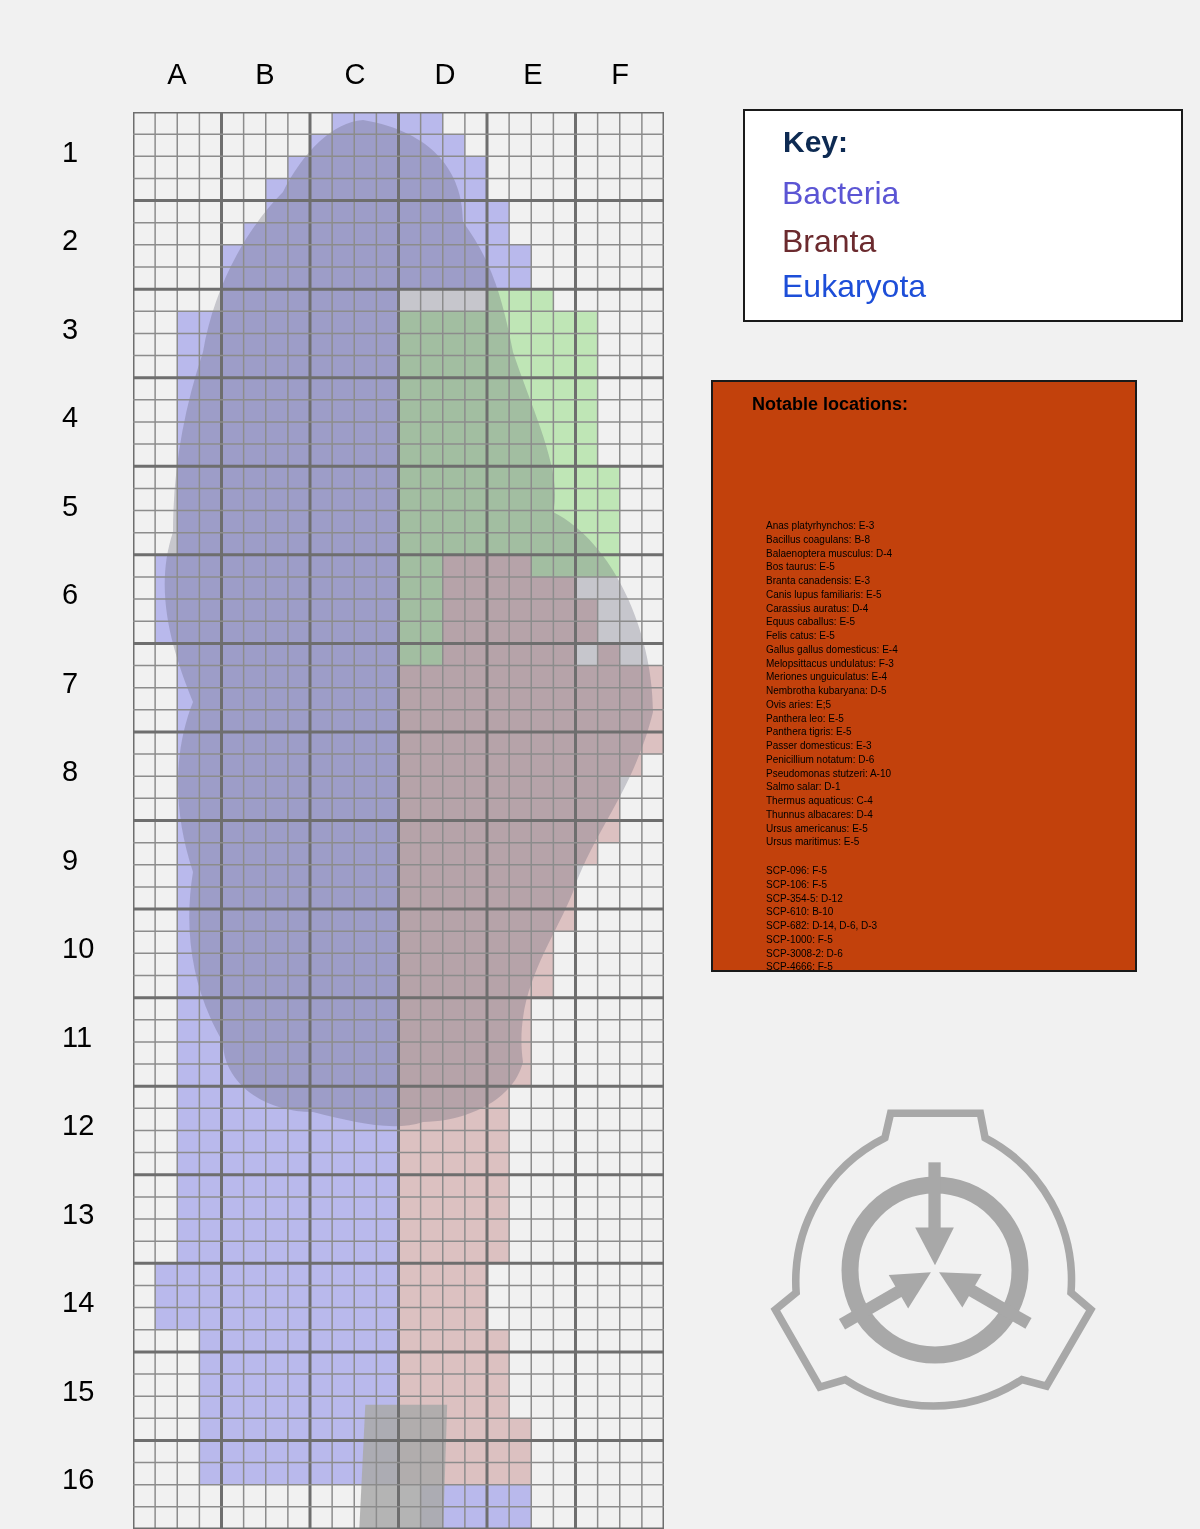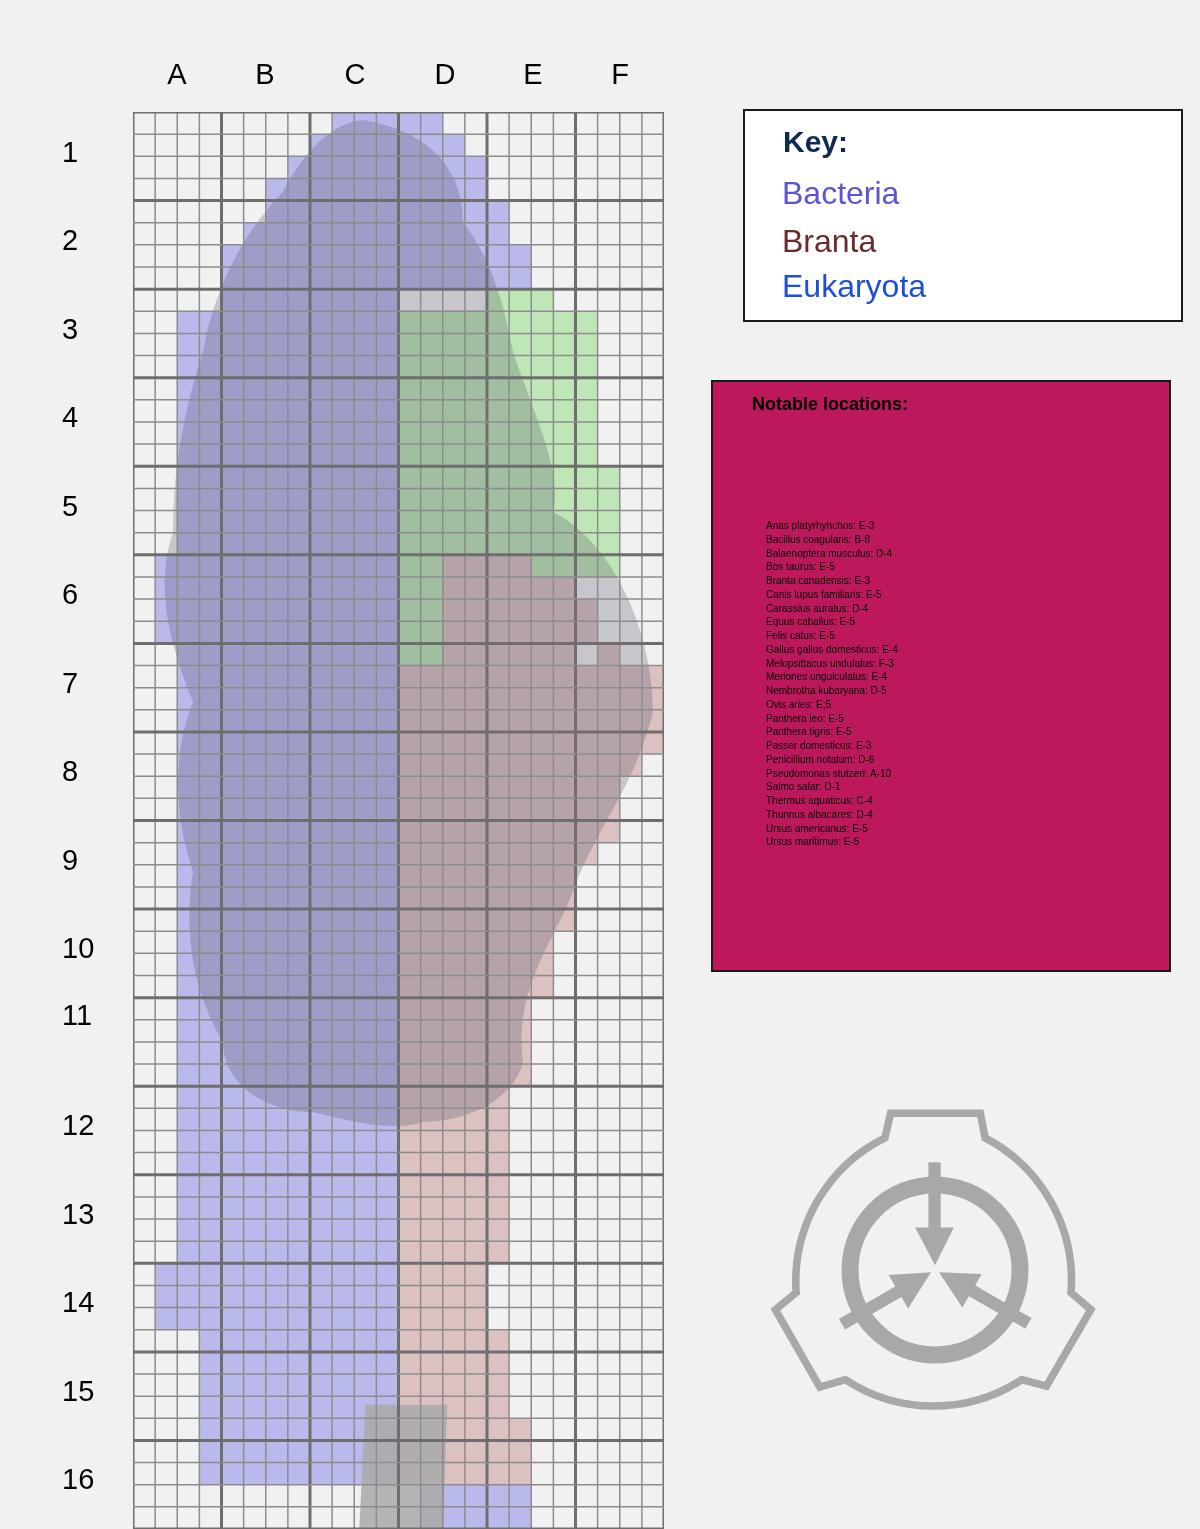--- a/index.html
+++ b/index.html
@@ -4,21 +4,21 @@
 <style>
   html, body { margin:0; padding:0; }
   body { width:1200px; height:1529px; background:#f1f1f1; position:relative; overflow:hidden; font-family:"Liberation Sans", sans-serif; color:#000; }
   .col-label { position:absolute; top:58px; width:40px; text-align:center; font-size:29px; }
   .row-label { position:absolute; left:40px; width:85px; font-size:29px; text-align:left; padding-left:22px; box-sizing:border-box; }
   #grid { position:absolute; left:133px; top:112px; width:531px; height:1417px; }
   #grid svg { position:absolute; left:0; top:0; }
   .key-box { position:absolute; left:711px; top:109px; width:440px; height:213px; background:#fff; border:2px solid #1a1a1a; box-sizing:border-box;margin-left:32px; }
   .key-title { position:absolute; left:38px; top:14px; font-size:30px; font-weight:bold; color:#0d2a52; }
   .key-item { position:absolute; left:37px; font-size:32px; }
-  .loc-box { position:absolute; left:711px; top:380px; width:460px; height:592px; background:#be185d; border:2px solid #1a1a1a; box-sizing:border-box; }
+  .loc-box { position:absolute; left:711px; top:380px; width:426px; height:592px; background:#c2410c; border:2px solid #1a1a1a; box-sizing:border-box; }
   .loc-title { position:absolute; left:39px; top:12px; font-size:18px; font-weight:bold; }
   .loc-main { position:absolute; left:39px; font-size:18px; line-height:23px; }
   .loc-list { position:absolute; left:39px; font-size:10px; line-height:13.75px; margin:14px; padding:0; list-style:none; }
   .logo { position:absolute; left:760px; top:1100px; width:350px; height:340px; }
 </style>
 </head>
 <body>
 
 <div>
   <div class="col-label" style="left:157px">A</div>
@@ -33,21 +33,21 @@
   <div class="row-label" style="top:136px">1</div>
   <div class="row-label" style="top:224px">2</div>
   <div class="row-label" style="top:313px">3</div>
   <div class="row-label" style="top:401px">4</div>
   <div class="row-label" style="top:490px">5</div>
   <div class="row-label" style="top:578px">6</div>
   <div class="row-label" style="top:667px">7</div>
   <div class="row-label" style="top:755px">8</div>
   <div class="row-label" style="top:844px">9</div>
   <div class="row-label" style="top:932px">10</div>
-  <div class="row-label" style="top:999px">11</div>
+  <div class="row-label" style="top:1021px">11</div>
   <div class="row-label" style="top:1109px">12</div>
   <div class="row-label" style="top:1198px">13</div>
   <div class="row-label" style="top:1286px">14</div>
   <div class="row-label" style="top:1375px">15</div>
   <div class="row-label" style="top:1463px">16</div>
 </div>
 
 <div id="grid">
   <svg id="grid-svg" width="531" height="1417" viewBox="0 0 531 1417">
     <rect x="0" y="0" width="531" height="1417" fill="#f1f1f1"></rect>
@@ -311,20 +311,30 @@
       <li>Panthera tigris: E-5</li>
       <li>Passer domesticus: E-3</li>
       <li>Penicillium notatum: D-6</li>
       <li>Pseudomonas stutzeri: A-10</li>
       <li>Salmo salar: D-1</li>
       <li>Thermus aquaticus: C-4</li>
       <li>Thunnus albacares: D-4</li>
       <li>Ursus americanus: E-5</li>
       <li>Ursus maritimus: E-5</li>
     </ul>
+  <ul class="loc-list" id="scp-list" style="top:468px">
+      <li>SCP-096: F-5</li>
+      <li>SCP-106: F-5</li>
+      <li>SCP-354-5: D-12</li>
+      <li>SCP-610: B-10</li>
+      <li>SCP-682: D-14, D-6, D-3</li>
+      <li>SCP-1000: F-5</li>
+      <li>SCP-3008-2: D-6</li>
+      <li>SCP-4666: F-5</li>
+    </ul>
 </div>
 
 <div class="logo">
   <svg width="350" height="340" viewBox="0 0 370 360">
     <g fill="none" stroke="#a8a8a8" stroke-width="8">
       <path d="M138 14 L233 14 L238 40 A170 170 0 0 1 329 204 L350 222 L303 303 L277 296 A170 170 0 0 1 90 296 L63 304 L16 222 L38 204 A170 170 0 0 1 132 40 Z"></path>
     </g>
     <circle cx="185" cy="180" r="90" fill="none" stroke="#a8a8a8" stroke-width="18"></circle>
     <g fill="#a8a8a8">
       <rect x="178" y="66" width="13" height="72"></rect>

